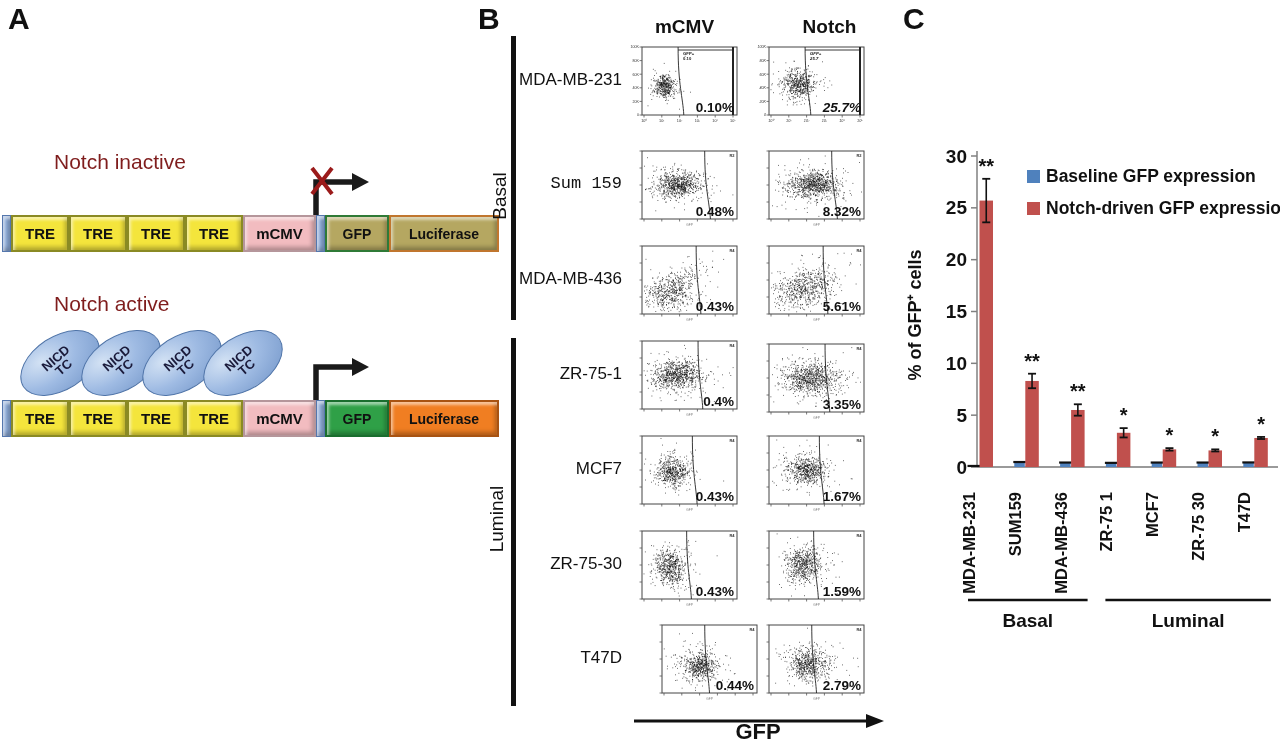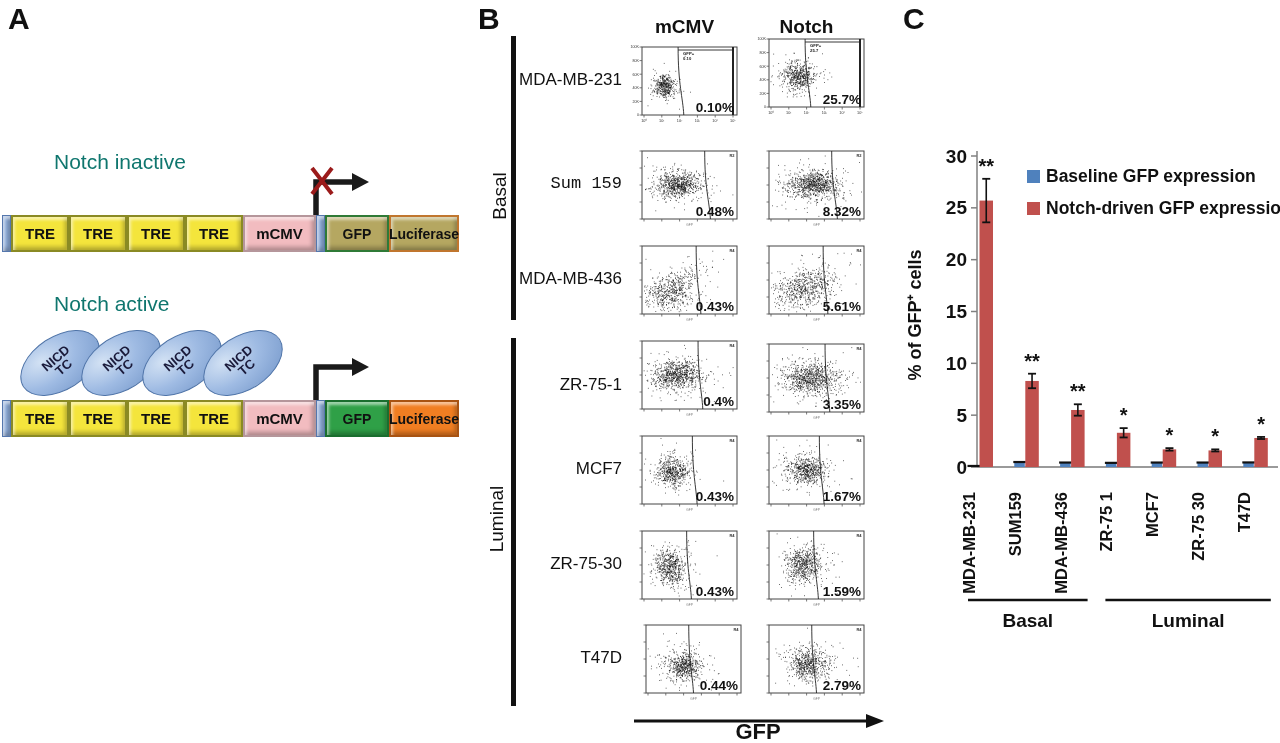--- a/index.html
+++ b/index.html
@@ -1,25 +1,25 @@
 <!DOCTYPE html>
 <html><head>
 <meta charset="utf-8">
 <style>
   html,body{margin:0;padding:0;background:#fff}
   .fig{position:relative;width:1280px;height:743px;background:#fff;
        font-family:"Liberation Sans",sans-serif;color:#111;overflow:hidden}
   .abs{position:absolute}
   .panel-letter{position:absolute;font-size:30px;font-weight:bold;color:#111;line-height:1}
-  .a-title{position:absolute;font-size:21px;color:#0f766e}
+  .a-title{position:absolute;font-size:21px;color:#7f1d1d}
   .construct{position:absolute;display:flex;height:37px}
   .seg{box-sizing:border-box;display:flex;align-items:center;justify-content:center;
        font-weight:bold;font-size:15px;border:2px solid #404040;
        box-shadow:inset 2px 3px 3px rgba(255,255,255,.55), inset -2px -3px 4px rgba(0,0,0,.28)}
-  .w-link{width:9px}.w-tre{width:58px}.w-mcmv{width:73px}.w-gfp{width:64px}.w-luc{width:70px}
+  .w-link{width:9px}.w-tre{width:58px}.w-mcmv{width:73px}.w-gfp{width:64px}.w-luc{width:110px}
   .tre{background:#F4E53C;border-color:#8a8a24}
   .mcmv{background:#F2BCC0;border-color:#b5969b}
   .link{background:#8FAEDC;border-color:#5577ad;border-width:1px}
   .gfp-off{background:#B5A761;border-color:#2F7A36;font-size:14px}
   .luc-off{background:#B5A761;border-color:#C0762E;font-size:14px}
   .gfp-on{background:#2FA047;border-color:#1a6e2e;font-size:14px}
   .luc-on{background:#F07E22;border-color:#a85312;font-size:14px}
   .nicd{position:absolute;width:86px;height:52px;border-radius:50%;
         background:radial-gradient(ellipse at 32% 28%, #D3E2F4 0%, #9FBBE3 45%, #7396C9 100%);
         border:1.5px solid #4F74A8;transform:rotate(-33deg);
@@ -86,21 +86,21 @@
     <div class="seg tre w-tre">TRE</div>
     <div class="seg mcmv w-mcmv">mCMV</div>
     <div class="seg link w-link"></div>
     <div class="seg gfp-on w-gfp">GFP</div>
     <div class="seg luc-on w-luc">Luciferase</div>
   </div>
 
   <div class="panel-letter" style="left:478px;top:4px">B</div>
 
   <div class="col-header" style="left:628px;top:16px">mCMV</div>
-  <div class="col-header" style="left:750px;top:16px">Notch</div>
+  <div class="col-header" style="left:773px;top:16px">Notch</div>
 
   <div class="vbar" style="left:511px;top:36px;height:284px"></div>
   <div class="vbar" style="left:511px;top:338px;height:368px"></div>
   <div class="vgroup" style="left:445px;top:185px;width:110px">Basal</div>
   <div class="vgroup" style="left:442px;top:508px;width:110px">Luminal</div>
 
   <div id="flow-rows">
       <div class="flow-label" style="left: 506px; top: 70px;">MDA-MB-231</div>
       <div class="abs" style="left: 628px; top: 44px;"><svg width="113" height="95">
           <rect x="14" y="3" width="95" height="68" fill="#fff" stroke="#444" stroke-width="1"></rect>
@@ -129,21 +129,21 @@
           <line x1="105" y1="71" x2="105" y2="73.5" stroke="#555" stroke-width="0.8"></line>
           <text x="105" y="78" font-size="3.8" fill="#333" font-family="&quot;Liberation Sans&quot;,sans-serif" text-anchor="middle">10⁵</text>
           <path d="M49.7 49.0h.01M41.5 43.6h.01M23.0 44.6h.01M38.0 36.4h.01M40.3 33.7h.01M36.8 32.6h.01M40.1 35.6h.01M41.3 39.6h.01M44.6 40.4h.01M33.3 49.5h.01M33.8 38.7h.01M29.3 45.2h.01M39.4 48.1h.01M29.8 46.3h.01M40.1 39.2h.01M31.2 43.4h.01M32.6 49.5h.01M30.7 46.3h.01M40.3 52.2h.01M34.0 41.8h.01M40.8 49.2h.01M37.1 44.8h.01M38.1 39.6h.01M34.4 45.7h.01M33.5 41.7h.01M36.8 38.8h.01M35.3 44.2h.01M40.6 49.2h.01M36.8 46.9h.01M40.6 48.6h.01M55.8 47.3h.01M37.6 56.5h.01M42.8 43.4h.01M38.8 34.7h.01M37.1 43.8h.01M48.9 39.5h.01M31.6 38.9h.01M37.6 49.1h.01M36.7 45.1h.01M46.7 47.0h.01M22.7 50.4h.01M34.5 34.4h.01M37.0 39.6h.01M28.1 36.4h.01M40.2 43.8h.01M48.6 41.3h.01M41.6 48.4h.01M33.2 43.2h.01M39.5 42.7h.01M35.5 40.9h.01M42.5 43.8h.01M33.4 42.2h.01M26.6 47.3h.01M40.0 45.2h.01M35.1 47.5h.01M40.3 40.6h.01M40.2 30.6h.01M36.4 32.5h.01M34.7 51.7h.01M33.5 47.4h.01M36.3 47.8h.01M35.7 39.1h.01M36.4 33.1h.01M45.4 36.7h.01M31.7 43.4h.01M32.6 46.8h.01M37.8 41.0h.01M35.8 38.3h.01M25.2 51.8h.01M30.6 45.5h.01M31.5 41.6h.01M44.0 38.2h.01M39.3 35.1h.01M52.1 35.4h.01M36.8 38.0h.01M37.8 47.6h.01M35.1 52.0h.01M44.6 44.0h.01M30.3 36.0h.01M40.7 41.7h.01M27.9 42.1h.01M40.3 37.8h.01M43.0 41.2h.01M48.4 47.4h.01M41.9 41.5h.01M40.9 42.4h.01M41.7 40.7h.01M42.6 37.2h.01M47.9 45.7h.01M34.7 50.2h.01M36.2 45.7h.01M32.0 41.2h.01M38.7 35.0h.01M46.0 39.8h.01M34.3 33.9h.01M40.2 36.3h.01M34.9 33.7h.01M28.7 47.9h.01M23.3 35.7h.01M34.3 48.4h.01M24.5 47.1h.01M35.2 39.7h.01M34.7 38.1h.01M38.5 35.4h.01M42.0 43.9h.01M38.6 43.8h.01M43.1 41.8h.01M42.2 43.8h.01M51.2 46.9h.01M41.1 31.9h.01M33.6 40.1h.01M36.7 53.5h.01M37.8 47.0h.01M20.0 61.8h.01M40.8 31.3h.01M39.1 46.8h.01M23.8 55.5h.01M43.8 36.5h.01M45.8 37.4h.01M40.9 46.6h.01M33.0 50.9h.01M41.2 38.0h.01M37.6 40.8h.01M39.1 43.5h.01M35.9 39.3h.01M29.0 44.3h.01M46.4 37.6h.01M36.8 44.5h.01M28.3 40.7h.01M45.8 49.4h.01M40.1 41.3h.01M40.2 49.6h.01M29.2 49.8h.01M39.2 59.7h.01M36.3 39.5h.01M35.6 42.0h.01M29.0 39.2h.01M38.4 50.4h.01M38.4 42.7h.01M29.0 49.3h.01M26.0 46.9h.01M37.2 40.5h.01M34.9 45.0h.01M57.1 12.3h.01M26.5 36.2h.01M37.9 42.9h.01M41.6 47.3h.01M40.1 46.9h.01M32.1 47.1h.01M41.7 27.3h.01M32.1 42.2h.01M39.4 38.9h.01M23.0 40.9h.01M62.4 48.2h.01M33.6 38.7h.01M31.4 53.0h.01M37.5 50.6h.01M39.1 43.8h.01M41.3 34.1h.01M36.0 42.3h.01M37.1 32.9h.01M38.5 42.9h.01M37.4 47.4h.01M40.2 56.4h.01M32.5 40.8h.01M20.6 44.1h.01M34.9 39.9h.01M36.1 41.5h.01M33.4 39.3h.01M45.5 42.9h.01M30.2 48.0h.01M39.3 49.5h.01M35.6 31.7h.01M35.4 50.0h.01M41.3 47.1h.01M31.2 49.0h.01M39.9 40.0h.01M29.5 49.1h.01M46.6 49.1h.01M34.4 40.9h.01M38.0 42.8h.01M36.5 50.9h.01M30.0 37.8h.01M34.7 33.4h.01M32.3 36.7h.01M35.5 53.4h.01M32.7 34.6h.01M34.9 47.7h.01M31.6 38.3h.01M40.7 44.6h.01M36.9 47.6h.01M40.4 48.8h.01M43.5 37.6h.01M42.6 43.6h.01M47.4 40.5h.01M45.0 52.8h.01M45.6 39.3h.01M33.4 50.3h.01M51.6 45.0h.01M43.4 44.1h.01M36.8 36.3h.01M31.2 38.9h.01M41.8 47.0h.01M38.5 55.9h.01M35.8 51.2h.01M36.0 46.0h.01M39.7 36.2h.01M29.1 46.6h.01M51.4 65.2h.01M35.9 42.5h.01M38.5 45.9h.01M36.3 40.2h.01M32.4 32.5h.01M38.2 30.7h.01M32.5 49.3h.01M30.1 43.2h.01M39.0 34.6h.01M41.3 44.0h.01M30.1 40.6h.01M38.9 40.0h.01M34.0 45.0h.01M37.8 39.4h.01M38.5 39.0h.01M37.7 49.8h.01M33.6 40.3h.01M36.5 46.6h.01M32.3 38.9h.01M29.0 39.5h.01M39.0 33.9h.01M42.3 44.3h.01M31.9 44.3h.01M37.2 52.9h.01M38.4 40.3h.01M40.6 46.0h.01M34.3 43.2h.01M44.3 38.7h.01M41.9 39.7h.01M36.9 49.0h.01M35.7 37.0h.01M32.2 47.5h.01M41.9 46.3h.01M29.7 49.9h.01M43.7 50.5h.01M39.5 46.7h.01M36.5 37.8h.01M44.5 46.8h.01M27.0 37.4h.01M40.2 45.7h.01M38.1 46.3h.01M38.6 47.9h.01M30.9 45.1h.01M32.8 33.4h.01M42.9 35.2h.01M37.9 45.9h.01M31.0 38.6h.01M34.5 35.0h.01M25.6 36.7h.01M41.1 33.4h.01M42.8 51.8h.01M37.7 42.0h.01M39.9 46.2h.01M40.1 40.0h.01M24.1 48.6h.01M38.4 42.2h.01M35.0 43.4h.01M40.2 43.2h.01M31.9 32.5h.01M29.8 40.7h.01M29.8 44.6h.01M40.5 42.7h.01M32.5 32.9h.01M33.8 38.8h.01M43.2 41.5h.01M35.7 35.2h.01M42.3 52.3h.01M45.4 54.5h.01M32.7 39.0h.01M53.4 48.0h.01M37.0 43.2h.01M40.6 41.2h.01M31.7 46.0h.01M42.8 40.4h.01M36.9 48.3h.01M49.3 37.3h.01M28.2 37.0h.01M36.0 51.4h.01M33.8 40.3h.01M43.7 37.6h.01M42.3 45.9h.01M29.7 41.6h.01M36.5 39.7h.01M25.6 46.1h.01M23.8 41.9h.01M31.8 40.5h.01M34.6 31.1h.01M29.8 40.1h.01M39.9 48.5h.01M34.9 33.1h.01M34.9 37.0h.01M43.5 42.7h.01M34.2 41.2h.01M34.5 35.5h.01M28.6 29.2h.01M30.8 41.8h.01M33.4 43.8h.01M30.4 38.0h.01M34.6 40.9h.01M34.1 34.4h.01M37.3 36.8h.01M32.7 40.9h.01M39.4 48.0h.01M26.2 47.9h.01M33.3 40.7h.01M28.1 45.2h.01M37.9 46.2h.01M25.4 34.2h.01M45.6 47.5h.01M41.0 36.8h.01M38.2 54.0h.01M35.0 38.7h.01M34.9 46.0h.01M34.9 36.5h.01M27.7 45.4h.01M29.2 48.1h.01M32.2 38.2h.01M38.0 41.4h.01M36.0 48.2h.01M46.2 50.6h.01M46.7 54.3h.01M35.6 31.2h.01M29.3 47.8h.01M27.9 41.8h.01M41.0 49.4h.01M36.3 35.8h.01M39.0 41.4h.01M36.9 40.0h.01M35.5 39.9h.01M25.3 25.3h.01M37.7 51.9h.01M33.7 45.5h.01M42.1 43.0h.01M33.5 42.3h.01M36.2 19.4h.01M41.5 50.7h.01M34.8 41.2h.01M34.9 46.9h.01M32.5 44.5h.01M40.5 49.6h.01M37.1 51.1h.01M32.1 39.6h.01M41.9 36.8h.01M37.8 49.1h.01M46.1 45.2h.01M38.0 37.2h.01M35.7 32.4h.01M39.2 39.4h.01M33.2 42.9h.01M30.1 35.3h.01M37.0 36.4h.01M29.0 52.5h.01M34.0 40.7h.01M29.5 38.1h.01M40.7 41.8h.01M36.5 37.1h.01M36.4 32.2h.01M38.3 35.4h.01M38.0 38.4h.01M26.4 31.5h.01M35.5 37.0h.01M41.1 41.5h.01M35.7 42.5h.01M32.5 41.4h.01M47.8 27.3h.01M35.5 50.9h.01M32.3 40.5h.01M38.0 40.8h.01M38.7 39.5h.01M38.3 53.2h.01M33.0 39.1h.01M34.7 42.1h.01M34.6 32.2h.01M43.1 42.9h.01M51.1 48.7h.01M36.2 43.0h.01M39.8 36.2h.01M26.8 48.0h.01M42.3 47.7h.01M40.6 48.2h.01M31.7 43.2h.01M26.8 44.3h.01M38.6 48.8h.01M34.0 39.6h.01M33.0 32.0h.01M37.0 41.0h.01M47.3 35.6h.01M33.7 39.3h.01M42.2 33.4h.01M35.4 47.4h.01M38.2 40.4h.01M35.0 45.1h.01M40.3 48.8h.01M39.4 35.1h.01M37.7 31.8h.01M39.4 42.3h.01M41.6 49.3h.01M40.1 39.8h.01M29.9 36.7h.01M43.2 45.5h.01M39.8 35.0h.01M35.5 34.7h.01M36.3 50.4h.01M27.1 26.7h.01M37.5 45.8h.01M37.3 37.4h.01M35.7 38.6h.01M42.9 38.4h.01" stroke="#111" stroke-width="0.9" stroke-linecap="round" fill="none" opacity="0.85"></path>
           <path d="M55.8 71 C 54.8 53, 50.1 41, 50.1 3" stroke="#222" stroke-width="0.9" fill="none"></path>
           <line x1="50.1" y1="6" x2="105" y2="6" stroke="#222" stroke-width="0.9"></line>
           <line x1="105" y1="3" x2="105" y2="71" stroke="#222" stroke-width="2"></line>
           <text x="55.1" y="11" font-size="4.2" fill="#111" font-family="&quot;Liberation Sans&quot;,sans-serif" font-weight="bold">GFP+</text>
           <text x="55.1" y="16" font-size="4.2" fill="#111" font-family="&quot;Liberation Sans&quot;,sans-serif" font-weight="bold">0.10</text>
           <text x="106" y="68" font-size="13.5" fill="#111" font-family="&quot;Liberation Sans&quot;,sans-serif" text-anchor="end" font-weight="600">0.10%</text>
         </svg></div>
-      <div class="abs" style="left: 755px; top: 36px;"><svg width="113" height="95">
+      <div class="abs" style="left: 755px; top: 44px; font-style: italic;"><svg width="113" height="95">
           <rect x="14" y="3" width="95" height="68" fill="#fff" stroke="#444" stroke-width="1"></rect>
           <line x1="11.5" y1="3" x2="14" y2="3" stroke="#555" stroke-width="0.8"></line>
           <text x="11" y="4.3" font-size="3.6" fill="#333" font-family="&quot;Liberation Sans&quot;,sans-serif" text-anchor="end">100K</text>
           <line x1="11.5" y1="16.6" x2="14" y2="16.6" stroke="#555" stroke-width="0.8"></line>
           <text x="11" y="17.900000000000002" font-size="3.6" fill="#333" font-family="&quot;Liberation Sans&quot;,sans-serif" text-anchor="end">80K</text>
           <line x1="11.5" y1="30.2" x2="14" y2="30.2" stroke="#555" stroke-width="0.8"></line>
           <text x="11" y="31.5" font-size="3.6" fill="#333" font-family="&quot;Liberation Sans&quot;,sans-serif" text-anchor="end">60K</text>
           <line x1="11.5" y1="43.8" x2="14" y2="43.8" stroke="#555" stroke-width="0.8"></line>
           <text x="11" y="45.099999999999994" font-size="3.6" fill="#333" font-family="&quot;Liberation Sans&quot;,sans-serif" text-anchor="end">40K</text>
           <line x1="11.5" y1="57.4" x2="14" y2="57.4" stroke="#555" stroke-width="0.8"></line>
@@ -241,21 +241,21 @@
           <line x1="51.6" y1="71" x2="51.6" y2="73.5" stroke="#555" stroke-width="0.8"></line>
           <line x1="69.4" y1="71" x2="69.4" y2="73.5" stroke="#555" stroke-width="0.8"></line>
           <line x1="87.2" y1="71" x2="87.2" y2="73.5" stroke="#555" stroke-width="0.8"></line>
           <line x1="105" y1="71" x2="105" y2="73.5" stroke="#555" stroke-width="0.8"></line>
           <text x="61.5" y="78" font-size="3.2" fill="#777" font-family="&quot;Liberation Sans&quot;,sans-serif" text-anchor="middle">GFP</text>
           <path d="M50.2 38.0h.01M50.0 46.0h.01M41.8 55.7h.01M25.3 43.1h.01M31.4 49.1h.01M42.5 45.9h.01M69.8 39.7h.01M42.9 63.9h.01M32.4 51.7h.01M80.7 34.2h.01M37.2 51.6h.01M35.6 40.0h.01M78.5 48.5h.01M68.9 36.3h.01M49.6 31.0h.01M72.6 62.8h.01M37.3 46.0h.01M46.2 43.1h.01M72.8 38.5h.01M25.8 57.9h.01M26.9 56.4h.01M73.0 25.1h.01M37.8 48.9h.01M46.5 44.8h.01M52.8 49.3h.01M59.7 43.9h.01M36.9 64.1h.01M64.5 14.5h.01M44.3 36.4h.01M82.4 40.4h.01M70.5 32.7h.01M55.6 39.1h.01M44.0 40.7h.01M62.7 48.2h.01M41.7 68.8h.01M59.9 55.9h.01M29.8 49.4h.01M26.6 40.6h.01M29.2 67.5h.01M41.4 50.3h.01M44.5 51.4h.01M39.7 60.2h.01M57.1 49.5h.01M95.3 19.5h.01M45.6 49.0h.01M73.4 41.6h.01M63.8 30.6h.01M50.6 35.0h.01M73.6 45.8h.01M38.9 64.7h.01M34.5 54.1h.01M63.1 49.1h.01M59.1 43.6h.01M63.3 14.7h.01M57.2 39.1h.01M63.6 40.0h.01M66.8 45.9h.01M59.5 34.8h.01M24.1 46.3h.01M84.6 36.2h.01M69.4 36.4h.01M34.2 43.9h.01M73.4 21.8h.01M56.4 50.2h.01M50.1 45.6h.01M48.6 33.2h.01M46.8 46.3h.01M24.4 40.5h.01M41.4 53.7h.01M36.9 48.5h.01M61.4 48.1h.01M47.5 64.9h.01M95.1 61.8h.01M42.2 37.2h.01M55.7 44.7h.01M39.7 54.0h.01M35.9 45.0h.01M63.6 31.0h.01M57.5 44.0h.01M39.4 42.9h.01M46.2 50.6h.01M23.9 65.5h.01M53.5 64.0h.01M25.5 37.7h.01M51.6 36.9h.01M54.3 53.9h.01M61.4 43.2h.01M32.8 40.3h.01M66.3 60.8h.01M20.2 40.9h.01M46.4 50.2h.01M66.6 30.5h.01M43.0 47.6h.01M44.4 44.4h.01M68.3 37.3h.01M43.9 48.3h.01M46.3 54.4h.01M65.6 35.7h.01M52.0 40.7h.01M52.0 37.6h.01M89.1 10.2h.01M47.5 49.7h.01M44.4 48.9h.01M59.6 40.6h.01M53.6 29.5h.01M21.7 60.7h.01M76.6 47.2h.01M45.2 64.4h.01M64.3 41.9h.01M57.0 46.6h.01M60.1 53.0h.01M57.9 47.8h.01M64.7 50.1h.01M38.7 61.8h.01M25.7 53.2h.01M30.4 54.4h.01M25.7 46.8h.01M70.4 34.1h.01M43.0 39.0h.01M40.4 59.5h.01M66.7 41.0h.01M41.3 38.1h.01M38.0 48.3h.01M50.4 46.6h.01M50.3 54.0h.01M59.7 37.8h.01M46.0 31.8h.01M48.0 24.4h.01M46.6 12.3h.01M67.1 28.1h.01M45.9 62.1h.01M55.0 35.5h.01M66.8 45.1h.01M18.5 41.6h.01M25.7 53.7h.01M63.7 31.6h.01M48.7 36.4h.01M84.8 44.2h.01M60.7 48.0h.01M48.0 30.4h.01M50.0 46.4h.01M29.8 59.6h.01M29.2 29.5h.01M24.6 52.9h.01M50.8 44.9h.01M66.8 46.7h.01M56.7 36.3h.01M61.6 26.5h.01M57.3 37.1h.01M51.1 48.1h.01M48.8 43.7h.01M77.5 41.8h.01M53.3 61.4h.01M60.0 40.4h.01M45.3 53.9h.01M22.1 45.2h.01M72.5 40.9h.01M48.4 40.1h.01M39.4 38.1h.01M45.8 45.9h.01M22.7 54.4h.01M55.7 36.0h.01M45.8 54.5h.01M70.2 20.1h.01M63.3 34.2h.01M30.1 34.9h.01M20.7 45.2h.01M50.5 25.9h.01M55.7 29.8h.01M37.8 56.1h.01M35.0 40.4h.01M51.5 47.4h.01M54.1 52.3h.01M45.1 38.5h.01M71.4 45.2h.01M52.8 40.0h.01M62.3 59.6h.01M56.5 39.1h.01M29.1 41.1h.01M67.3 37.2h.01M40.2 29.9h.01M78.7 38.1h.01M41.1 41.6h.01M64.1 29.7h.01M65.6 38.9h.01M62.9 31.6h.01M62.8 41.3h.01M50.6 47.3h.01M60.6 30.3h.01M60.5 45.7h.01M65.3 12.9h.01M59.3 55.9h.01M90.2 32.9h.01M70.1 57.8h.01M50.6 34.2h.01M56.2 31.5h.01M39.6 42.8h.01M33.7 53.7h.01M87.0 60.5h.01M59.9 32.9h.01M37.2 37.3h.01M75.2 66.1h.01M45.6 48.6h.01M48.1 51.1h.01M55.0 39.1h.01M61.2 40.5h.01M32.4 48.3h.01M34.0 66.8h.01M38.8 50.5h.01M70.9 41.0h.01M41.0 63.9h.01M37.1 21.0h.01M64.1 52.6h.01M41.9 54.6h.01M50.0 49.2h.01M64.4 43.0h.01M47.2 32.7h.01M64.9 54.9h.01M66.9 45.1h.01M33.6 45.8h.01M28.3 35.7h.01M68.3 50.7h.01M54.4 56.8h.01M31.4 50.5h.01M73.8 29.8h.01M78.1 38.0h.01M22.8 28.7h.01M58.8 54.7h.01M48.9 54.7h.01M30.6 42.8h.01M55.3 57.1h.01M70.5 55.2h.01M66.7 36.3h.01M42.5 46.7h.01M58.4 42.9h.01M34.9 51.4h.01M34.1 59.3h.01M50.8 37.8h.01M53.3 54.1h.01M41.7 47.9h.01M36.0 52.9h.01M80.0 25.6h.01M21.8 42.9h.01M43.1 36.8h.01M52.5 61.2h.01M43.1 57.3h.01M32.0 52.0h.01M69.6 44.9h.01M24.6 54.2h.01M39.6 55.8h.01M105.6 21.9h.01M59.3 51.8h.01M36.4 52.2h.01M50.8 45.7h.01M39.6 37.8h.01M19.8 59.4h.01M52.8 47.9h.01M36.9 47.5h.01M46.5 46.8h.01M61.3 61.1h.01M51.9 40.5h.01M45.3 43.5h.01M60.9 32.9h.01M61.7 43.8h.01M48.8 41.3h.01M79.2 29.7h.01M49.5 42.0h.01M25.5 45.3h.01M63.5 53.0h.01M38.5 62.8h.01M101.1 41.0h.01M49.6 38.5h.01M48.6 47.3h.01M66.5 39.5h.01M53.5 54.7h.01M69.2 48.0h.01M24.6 53.2h.01M23.8 56.2h.01M45.9 17.2h.01M38.2 41.2h.01M25.5 67.4h.01M41.0 35.9h.01M32.6 49.1h.01M34.2 43.1h.01M66.9 23.1h.01M48.2 30.5h.01M45.7 53.1h.01M49.8 48.5h.01M54.0 35.2h.01M48.4 27.4h.01M95.8 20.8h.01M63.0 30.5h.01M47.3 61.6h.01M58.2 49.3h.01M47.4 36.2h.01M38.4 52.1h.01M57.9 46.2h.01M53.9 55.3h.01M64.2 25.0h.01M75.0 55.9h.01M71.6 40.4h.01M72.0 52.6h.01M30.2 35.1h.01M20.4 42.9h.01M43.2 25.2h.01M39.3 36.7h.01M34.9 35.7h.01M40.1 51.9h.01M55.2 49.9h.01M59.2 45.0h.01M75.3 37.1h.01M44.6 42.5h.01M48.4 32.7h.01M55.3 36.7h.01M62.8 50.6h.01M50.3 37.7h.01M52.9 48.3h.01M39.0 44.6h.01M57.6 42.8h.01M27.5 53.8h.01M64.5 53.9h.01M70.4 46.0h.01M65.0 38.2h.01M34.2 47.6h.01M45.8 54.6h.01M50.3 41.7h.01M57.8 39.3h.01M64.9 34.8h.01M53.8 44.1h.01M45.2 30.0h.01M72.8 42.5h.01M19.3 47.5h.01M63.4 28.3h.01M58.2 44.8h.01M49.4 46.3h.01M35.6 39.3h.01M72.8 41.5h.01M66.8 42.0h.01M59.5 42.0h.01M74.0 48.4h.01M51.8 62.2h.01M69.6 54.3h.01M55.7 42.2h.01M46.4 53.2h.01M24.4 62.5h.01M47.6 12.7h.01M55.3 60.7h.01M36.6 45.0h.01M54.0 58.8h.01M50.2 50.5h.01M69.7 29.2h.01M52.3 50.1h.01M66.2 50.6h.01M52.6 50.3h.01M58.8 45.5h.01M50.8 47.3h.01M50.4 57.7h.01M67.3 43.3h.01M41.0 44.2h.01M26.9 55.6h.01M63.0 40.2h.01M36.6 48.9h.01M41.9 47.4h.01M38.0 42.8h.01M57.1 51.0h.01M62.0 36.3h.01M36.3 55.1h.01M26.3 57.3h.01M57.5 11.2h.01M65.7 31.2h.01M46.7 49.9h.01M57.3 51.2h.01M46.1 46.1h.01M58.2 49.9h.01M77.5 31.9h.01M80.8 33.4h.01M16.4 44.9h.01M39.2 46.5h.01M47.6 40.0h.01M76.9 35.3h.01M43.8 39.4h.01M45.0 40.9h.01M76.6 44.6h.01M43.9 42.2h.01M45.4 61.6h.01M96.5 11.1h.01M62.7 54.5h.01M48.8 42.0h.01M58.0 62.4h.01M43.3 43.0h.01M16.9 30.1h.01M56.0 51.2h.01M32.0 43.4h.01M40.7 38.3h.01M66.6 41.5h.01M63.6 58.8h.01M67.6 44.7h.01M51.0 59.8h.01M47.6 44.3h.01M51.7 26.7h.01M68.2 15.4h.01M59.8 38.6h.01M42.8 58.0h.01M56.9 35.9h.01M39.4 46.0h.01M77.8 37.0h.01M44.6 33.3h.01M53.6 30.2h.01M56.0 46.9h.01M79.7 52.5h.01M49.7 66.8h.01M46.5 49.4h.01M24.0 61.6h.01M43.0 61.6h.01M58.1 56.1h.01M35.4 38.9h.01M80.2 31.0h.01M40.6 37.3h.01M67.9 36.3h.01M48.9 47.8h.01M25.3 43.1h.01M40.9 47.6h.01M37.6 41.2h.01M60.7 40.9h.01M55.1 34.0h.01M40.6 40.7h.01M74.2 30.6h.01M35.9 58.2h.01M20.5 63.7h.01M41.8 54.6h.01M57.3 40.2h.01M57.2 44.6h.01M66.4 50.1h.01M45.1 44.4h.01M32.8 41.1h.01M47.4 48.3h.01M61.8 36.4h.01M79.4 36.1h.01M56.8 30.1h.01M72.9 37.8h.01M69.5 36.3h.01M41.9 39.4h.01M51.9 30.8h.01M37.8 40.7h.01M27.4 44.9h.01M60.0 34.5h.01M65.1 36.5h.01M54.5 51.0h.01M56.1 43.4h.01M27.9 42.8h.01M44.1 26.7h.01M34.6 56.1h.01M32.0 37.0h.01M61.2 48.5h.01M37.8 57.3h.01M32.6 40.5h.01M49.2 31.1h.01M61.6 44.7h.01M42.6 43.5h.01M47.6 50.2h.01M81.1 51.6h.01M62.0 34.1h.01M55.4 68.2h.01M46.5 47.1h.01M48.8 20.6h.01M69.5 28.4h.01M42.2 46.2h.01M37.7 33.5h.01M70.0 38.4h.01M25.3 30.7h.01M60.3 44.2h.01M53.7 31.3h.01M59.9 51.8h.01M45.3 36.6h.01M28.1 62.4h.01M45.4 46.9h.01M41.1 32.6h.01M55.3 57.1h.01M55.6 31.4h.01M53.9 49.4h.01M50.6 45.0h.01M36.2 39.3h.01M42.9 51.1h.01M57.7 44.1h.01M56.8 36.8h.01M64.9 26.9h.01M44.6 53.8h.01M38.4 50.3h.01M39.9 52.4h.01M30.7 58.3h.01M25.4 42.6h.01M54.3 56.3h.01M31.3 56.7h.01M82.8 10.7h.01M51.3 58.3h.01M35.7 59.1h.01M31.2 46.5h.01M37.3 56.9h.01M86.7 47.6h.01M26.2 45.3h.01M38.9 56.9h.01M48.0 52.7h.01M86.0 41.8h.01M58.1 37.8h.01M54.0 33.2h.01M52.8 34.9h.01M36.1 42.4h.01M32.1 53.8h.01M42.4 60.1h.01M64.4 41.9h.01M29.2 46.1h.01M23.4 49.1h.01M74.9 51.3h.01M66.4 39.2h.01M65.3 43.7h.01M39.7 46.3h.01M35.6 42.9h.01M59.8 61.6h.01M51.5 34.4h.01M41.7 38.8h.01M62.0 42.7h.01M44.3 32.0h.01M81.9 34.8h.01M57.9 54.6h.01M57.1 58.7h.01M72.0 28.3h.01M43.5 36.9h.01M76.0 51.9h.01M45.5 52.8h.01M75.4 51.3h.01M34.5 46.1h.01M57.8 27.3h.01M83.6 60.5h.01M68.2 45.7h.01M65.3 44.3h.01M50.3 51.2h.01M52.5 41.4h.01M22.9 59.7h.01M50.5 56.1h.01M51.8 61.6h.01M75.2 48.9h.01M28.0 41.6h.01M94.6 22.1h.01M20.5 55.9h.01M40.2 46.9h.01M53.4 54.4h.01M54.0 40.8h.01M67.7 20.1h.01M41.7 29.3h.01M29.8 65.7h.01M47.6 31.4h.01M53.0 44.8h.01M28.8 50.7h.01M46.8 38.3h.01M66.2 34.0h.01M44.1 44.7h.01M39.8 46.9h.01M66.5 35.8h.01M46.0 49.2h.01M74.1 22.5h.01M56.1 31.5h.01M27.2 47.0h.01M40.0 42.5h.01M43.9 42.3h.01M18.3 44.1h.01M44.6 38.3h.01M25.0 28.7h.01M37.1 56.3h.01M64.9 32.9h.01M50.1 48.2h.01M67.8 21.5h.01M41.9 33.7h.01M67.9 39.9h.01M72.9 33.0h.01M64.1 54.1h.01M47.1 43.2h.01M18.6 50.7h.01M79.5 38.2h.01M48.6 48.3h.01M34.8 55.9h.01M40.3 53.8h.01M71.4 61.7h.01M55.4 33.9h.01M47.3 61.4h.01M52.2 56.4h.01M61.8 34.6h.01M44.0 42.2h.01M46.7 37.1h.01M39.8 46.2h.01M38.8 50.5h.01M62.4 37.3h.01M39.5 44.9h.01M44.1 45.1h.01M27.5 58.7h.01M50.2 44.5h.01M44.4 42.2h.01M36.1 59.7h.01M67.2 42.0h.01M46.1 46.2h.01M33.5 45.3h.01M63.7 57.8h.01M34.8 51.4h.01M49.6 34.5h.01M60.7 43.4h.01M49.0 42.7h.01M59.1 27.6h.01M52.1 46.9h.01M43.1 49.3h.01M44.9 55.0h.01M65.2 38.9h.01M53.3 29.0h.01M46.8 51.7h.01M65.5 36.4h.01M52.9 46.1h.01M53.2 56.3h.01M29.9 60.8h.01M42.7 33.3h.01M49.5 32.3h.01M73.0 37.6h.01M34.0 63.2h.01M50.3 43.5h.01M49.3 36.7h.01M63.1 42.6h.01M56.6 49.9h.01M66.7 49.8h.01M58.2 48.4h.01M48.7 66.3h.01M27.4 39.7h.01M70.5 39.7h.01M44.0 36.7h.01M40.5 53.4h.01M47.7 43.4h.01M67.3 43.7h.01M53.1 52.1h.01M55.5 59.1h.01M35.4 49.3h.01M45.4 56.4h.01M45.5 65.5h.01M37.5 51.9h.01M72.4 40.7h.01M41.7 50.9h.01M58.0 55.7h.01M47.3 45.4h.01M73.1 24.0h.01M20.2 46.2h.01M59.1 49.6h.01M69.8 43.0h.01M29.0 49.2h.01M40.1 54.4h.01M58.0 30.6h.01M34.5 52.1h.01M53.7 39.6h.01M55.3 46.3h.01M67.3 44.2h.01M42.6 41.4h.01M60.0 53.8h.01M34.7 45.5h.01M49.3 39.2h.01M33.5 37.3h.01M27.1 46.8h.01M44.4 31.0h.01M75.8 34.4h.01" stroke="#111" stroke-width="0.9" stroke-linecap="round" fill="none" opacity="0.85"></path>
           <path d="M72.9 71 C 71.9 53, 68.15 41, 68.15 3" stroke="#222" stroke-width="0.9" fill="none"></path>
           <text x="106.5" y="9" font-size="4" fill="#333" font-family="&quot;Liberation Sans&quot;,sans-serif" text-anchor="end" font-weight="bold">R4</text>
           <text x="106" y="68" font-size="13.5" fill="#111" font-family="&quot;Liberation Sans&quot;,sans-serif" text-anchor="end" font-weight="600">5.61%</text>
         </svg></div>
-      <div class="flow-label" style="left: 506px; top: 364px; margin-top: 11px;">ZR-75-1</div>
+      <div class="flow-label" style="left: 506px; top: 364px;">ZR-75-1</div>
       <div class="abs" style="left: 628px; top: 338px;"><svg width="113" height="95">
           <rect x="14" y="3" width="95" height="68" fill="#fff" stroke="#444" stroke-width="1"></rect>
           <line x1="11.5" y1="3" x2="14" y2="3" stroke="#555" stroke-width="0.8"></line>
           <line x1="11.5" y1="20" x2="14" y2="20" stroke="#555" stroke-width="0.8"></line>
           <line x1="11.5" y1="37" x2="14" y2="37" stroke="#555" stroke-width="0.8"></line>
           <line x1="11.5" y1="54" x2="14" y2="54" stroke="#555" stroke-width="0.8"></line>
           <line x1="11.5" y1="71" x2="14" y2="71" stroke="#555" stroke-width="0.8"></line>
           <line x1="16" y1="71" x2="16" y2="73.5" stroke="#555" stroke-width="0.8"></line>
           <line x1="33.8" y1="71" x2="33.8" y2="73.5" stroke="#555" stroke-width="0.8"></line>
           <line x1="51.6" y1="71" x2="51.6" y2="73.5" stroke="#555" stroke-width="0.8"></line>
@@ -359,21 +359,21 @@
           <line x1="69.4" y1="71" x2="69.4" y2="73.5" stroke="#555" stroke-width="0.8"></line>
           <line x1="87.2" y1="71" x2="87.2" y2="73.5" stroke="#555" stroke-width="0.8"></line>
           <line x1="105" y1="71" x2="105" y2="73.5" stroke="#555" stroke-width="0.8"></line>
           <text x="61.5" y="78" font-size="3.2" fill="#777" font-family="&quot;Liberation Sans&quot;,sans-serif" text-anchor="middle">GFP</text>
           <path d="M87.2 33.7h.01M52.7 28.0h.01M52.2 29.7h.01M47.3 33.2h.01M39.4 35.9h.01M49.4 67.7h.01M51.6 32.8h.01M56.5 37.9h.01M51.8 31.8h.01M55.1 46.7h.01M59.9 28.7h.01M35.7 30.8h.01M57.1 36.1h.01M41.6 37.2h.01M62.0 36.5h.01M37.1 54.6h.01M48.5 31.2h.01M48.6 50.3h.01M53.7 36.0h.01M51.6 31.0h.01M41.2 43.2h.01M63.0 49.0h.01M55.7 43.9h.01M60.6 31.1h.01M43.9 44.3h.01M63.1 33.0h.01M57.6 34.4h.01M44.6 45.2h.01M38.9 31.6h.01M45.7 36.6h.01M56.1 13.4h.01M51.6 37.7h.01M40.8 55.1h.01M54.5 26.2h.01M44.9 28.9h.01M71.3 35.6h.01M65.6 41.8h.01M55.8 55.1h.01M37.1 37.4h.01M38.0 36.9h.01M32.7 27.0h.01M47.4 43.9h.01M55.3 21.5h.01M60.5 28.7h.01M46.1 39.9h.01M59.1 35.4h.01M59.7 44.7h.01M42.2 33.7h.01M45.4 27.6h.01M43.5 41.9h.01M44.5 30.0h.01M49.7 45.2h.01M59.7 28.6h.01M57.1 41.4h.01M31.0 26.6h.01M38.1 46.9h.01M53.3 52.5h.01M47.8 40.6h.01M34.8 29.8h.01M77.6 25.5h.01M44.1 49.0h.01M41.9 30.6h.01M41.8 37.5h.01M42.0 36.9h.01M49.7 36.8h.01M36.4 39.3h.01M43.7 40.4h.01M55.9 27.9h.01M40.4 61.1h.01M51.7 24.0h.01M41.3 29.9h.01M42.0 38.9h.01M53.9 44.0h.01M52.8 32.1h.01M52.6 15.1h.01M58.2 46.1h.01M47.3 43.0h.01M46.8 24.6h.01M54.3 38.8h.01M81.0 49.2h.01M52.4 38.3h.01M41.2 38.1h.01M52.0 23.4h.01M55.6 25.5h.01M38.3 42.0h.01M49.7 37.4h.01M42.8 44.2h.01M45.2 36.8h.01M66.2 16.3h.01M52.6 36.3h.01M49.8 34.9h.01M52.3 38.4h.01M54.3 31.0h.01M28.5 44.8h.01M53.7 27.1h.01M61.4 49.5h.01M56.8 33.4h.01M54.4 53.8h.01M56.1 30.6h.01M40.6 45.8h.01M39.7 46.9h.01M61.9 42.1h.01M45.8 38.0h.01M43.1 47.2h.01M49.1 41.8h.01M55.9 45.8h.01M55.2 35.9h.01M65.8 35.7h.01M84.3 49.1h.01M58.8 26.8h.01M50.9 44.0h.01M42.2 24.2h.01M53.8 33.3h.01M36.6 68.0h.01M49.9 43.7h.01M54.7 33.6h.01M52.5 51.4h.01M37.7 45.0h.01M22.1 5.9h.01M33.3 36.3h.01M64.0 36.4h.01M50.2 41.2h.01M48.9 46.6h.01M34.1 53.6h.01M59.5 20.7h.01M54.7 26.3h.01M47.0 30.2h.01M33.2 32.3h.01M40.9 29.7h.01M49.0 41.7h.01M44.9 36.7h.01M42.4 44.2h.01M57.5 35.0h.01M39.0 35.6h.01M48.6 31.8h.01M42.1 41.9h.01M45.6 22.0h.01M52.2 27.8h.01M46.4 55.5h.01M66.9 38.4h.01M59.7 34.9h.01M44.1 52.5h.01M40.4 29.6h.01M77.6 32.6h.01M48.2 48.3h.01M48.6 43.8h.01M54.6 32.5h.01M26.6 59.5h.01M59.1 47.8h.01M59.6 43.5h.01M49.9 41.0h.01M50.0 36.9h.01M52.4 42.2h.01M48.8 39.0h.01M60.9 31.6h.01M42.0 32.1h.01M41.6 42.1h.01M38.5 29.8h.01M65.7 29.9h.01M44.5 24.0h.01M58.7 49.7h.01M51.2 36.1h.01M59.0 42.8h.01M77.3 55.3h.01M33.6 38.2h.01M35.2 20.5h.01M30.0 32.0h.01M48.7 35.9h.01M41.8 37.3h.01M60.2 39.9h.01M44.7 38.0h.01M51.6 34.3h.01M55.3 22.5h.01M35.4 10.5h.01M43.8 39.4h.01M53.0 41.0h.01M59.4 57.6h.01M40.6 35.2h.01M52.6 36.4h.01M42.2 39.3h.01M36.3 44.4h.01M59.8 27.8h.01M48.9 36.0h.01M34.1 42.2h.01M41.2 32.7h.01M42.8 42.4h.01M46.4 35.6h.01M52.5 39.7h.01M49.0 31.8h.01M46.5 32.7h.01M51.7 39.3h.01M33.9 49.5h.01M54.9 36.6h.01M36.8 36.3h.01M61.9 25.9h.01M40.4 27.2h.01M60.1 25.7h.01M43.7 26.5h.01M37.2 33.0h.01M38.2 55.0h.01M44.7 25.7h.01M33.4 45.0h.01M48.1 45.3h.01M58.7 39.8h.01M40.3 57.5h.01M71.4 43.0h.01M56.6 38.6h.01M51.0 32.4h.01M40.1 51.7h.01M53.3 20.6h.01M44.9 29.5h.01M66.3 58.5h.01M54.2 27.3h.01M50.9 30.8h.01M35.7 48.1h.01M44.4 32.9h.01M58.1 34.2h.01M46.8 44.6h.01M54.2 32.6h.01M43.3 24.4h.01M50.1 30.1h.01M44.9 21.2h.01M36.6 34.6h.01M49.7 58.3h.01M54.8 48.5h.01M54.0 21.7h.01M75.9 34.9h.01M41.2 27.6h.01M56.9 41.9h.01M56.3 42.9h.01M43.7 27.2h.01M50.4 49.9h.01M54.9 42.5h.01M49.6 35.5h.01M51.1 50.0h.01M41.9 35.9h.01M51.2 40.2h.01M57.7 38.0h.01M43.5 32.5h.01M44.3 34.0h.01M70.4 41.5h.01M74.0 42.4h.01M29.2 31.5h.01M34.3 47.8h.01M39.6 30.4h.01M60.3 45.9h.01M52.3 32.2h.01M40.2 33.5h.01M53.0 23.4h.01M35.7 26.0h.01M39.6 21.9h.01M45.1 33.9h.01M57.7 42.5h.01M60.4 45.9h.01M59.0 31.6h.01M38.5 48.4h.01M49.7 34.0h.01M50.4 27.5h.01M47.2 40.6h.01M46.5 36.0h.01M63.1 35.1h.01M48.3 35.9h.01M47.1 49.6h.01M47.9 30.9h.01M58.2 30.4h.01M56.5 41.9h.01M46.5 43.9h.01M40.0 38.6h.01M47.5 35.5h.01M51.6 33.7h.01M39.0 42.1h.01M46.5 29.7h.01M46.4 47.2h.01M51.8 32.1h.01M47.3 45.3h.01M32.5 40.6h.01M48.6 22.3h.01M49.7 37.3h.01M49.4 46.3h.01M47.0 30.0h.01M50.3 54.5h.01M41.1 24.0h.01M50.6 33.7h.01M59.9 41.4h.01M47.5 33.9h.01M46.1 40.7h.01M41.5 29.3h.01M46.6 41.1h.01M55.3 41.4h.01M43.1 33.1h.01M69.1 16.4h.01M41.0 43.3h.01M53.8 27.7h.01M39.6 31.5h.01M59.3 18.0h.01M49.1 34.3h.01M55.8 35.4h.01M61.3 35.4h.01M44.7 40.6h.01M49.2 48.3h.01M62.7 32.1h.01M57.9 45.0h.01M65.6 30.6h.01M42.4 36.7h.01M55.0 34.0h.01M51.0 37.1h.01M49.0 56.2h.01M39.7 37.9h.01M55.3 25.0h.01M38.4 44.5h.01M51.1 39.3h.01M42.8 29.7h.01M51.4 27.7h.01M50.9 46.4h.01M67.3 53.3h.01M38.4 25.7h.01M45.2 31.4h.01M44.4 52.1h.01M68.7 20.3h.01M67.9 22.6h.01M61.8 25.7h.01M48.2 26.4h.01M60.2 38.1h.01M30.7 49.8h.01M37.6 33.2h.01M48.4 32.9h.01M53.1 30.7h.01M48.7 45.0h.01M45.9 38.5h.01M56.6 42.7h.01M55.7 32.3h.01M51.6 34.2h.01M44.5 41.3h.01M54.0 48.1h.01M55.0 45.3h.01M43.8 42.5h.01M41.0 35.4h.01M46.3 29.8h.01M70.5 66.5h.01M33.3 46.9h.01M43.1 26.3h.01M44.0 33.7h.01M36.4 32.4h.01M61.4 42.9h.01M53.3 41.1h.01M45.4 47.4h.01M48.5 42.8h.01M42.8 28.9h.01M40.3 28.0h.01M41.9 25.6h.01M72.8 29.5h.01M62.4 37.7h.01M30.9 30.0h.01M41.8 27.6h.01M42.5 22.8h.01M50.0 49.7h.01M51.8 16.4h.01M64.7 27.0h.01M35.9 42.7h.01M61.3 24.8h.01M57.9 51.1h.01M49.5 29.5h.01M47.6 36.9h.01M41.1 44.8h.01M42.6 35.2h.01M51.1 35.4h.01M52.6 29.1h.01M37.6 51.1h.01M49.8 47.9h.01M48.4 48.5h.01M38.8 29.5h.01M40.3 25.8h.01M49.6 39.9h.01M54.5 51.4h.01M41.0 46.1h.01M37.5 31.6h.01M39.3 40.0h.01M43.0 34.0h.01M50.4 26.8h.01M51.5 44.0h.01M50.7 47.4h.01M51.9 32.8h.01M50.9 44.7h.01M52.4 25.1h.01M32.7 53.2h.01M53.9 40.5h.01M56.7 44.2h.01M32.3 36.1h.01M45.5 29.4h.01M39.4 29.8h.01M46.2 39.6h.01M54.9 39.9h.01M56.3 31.9h.01M72.4 24.6h.01M50.9 36.7h.01M59.3 43.3h.01M51.2 17.0h.01M53.7 45.2h.01M24.4 56.5h.01M39.2 17.7h.01M41.6 47.9h.01M62.7 45.3h.01M40.4 23.4h.01M29.1 23.3h.01M46.1 38.6h.01M42.4 27.8h.01M56.2 29.7h.01M58.1 17.6h.01M42.8 9.2h.01M52.7 34.2h.01M57.2 23.8h.01M44.6 39.2h.01M50.1 34.0h.01M35.3 38.3h.01M50.4 49.0h.01M44.7 27.6h.01M47.6 35.9h.01M55.4 32.5h.01M58.0 18.1h.01M47.1 34.9h.01M32.6 36.2h.01M48.0 38.8h.01M58.2 21.4h.01M31.3 42.1h.01M40.7 41.2h.01M56.7 37.9h.01M49.4 46.7h.01M49.0 16.3h.01M45.6 41.7h.01M31.8 45.1h.01M48.8 33.1h.01M59.6 21.1h.01M56.5 12.8h.01M30.6 37.4h.01M51.9 36.1h.01M55.2 41.9h.01M39.7 45.0h.01M52.4 39.1h.01M30.8 27.6h.01M52.9 43.3h.01M47.9 47.6h.01M65.9 46.7h.01M34.9 57.5h.01M26.7 37.9h.01M50.6 32.2h.01M44.1 32.6h.01M48.8 51.4h.01M58.3 27.2h.01M78.8 37.1h.01M47.5 24.7h.01M41.3 37.4h.01M59.1 43.3h.01M39.4 42.4h.01M37.3 51.2h.01M43.1 46.2h.01M49.9 46.4h.01M58.7 30.1h.01M38.6 50.8h.01M62.7 43.4h.01M43.9 33.6h.01M52.5 25.1h.01M41.4 45.3h.01M53.0 34.0h.01M39.2 38.8h.01M39.1 48.1h.01M48.5 31.5h.01M62.7 38.6h.01M47.7 23.5h.01M61.9 42.1h.01M36.3 54.5h.01M35.8 30.8h.01M35.2 31.9h.01M50.0 54.1h.01M43.8 44.0h.01M49.0 28.7h.01M43.3 28.6h.01M45.7 33.5h.01M64.2 33.2h.01M66.3 39.2h.01M32.8 52.0h.01M47.6 19.9h.01M64.1 38.9h.01M56.6 26.5h.01M50.5 19.1h.01M42.1 25.1h.01M40.4 38.7h.01M50.1 50.1h.01M66.6 50.5h.01M52.6 50.5h.01M52.7 46.0h.01M49.7 44.2h.01M53.6 28.9h.01M50.5 40.3h.01M48.2 34.0h.01M61.9 24.9h.01M58.9 43.8h.01M66.2 56.7h.01M44.5 35.2h.01M63.2 38.0h.01M43.5 45.2h.01M45.1 45.7h.01M35.5 24.6h.01M44.9 24.5h.01M50.2 35.6h.01M52.7 48.1h.01M47.7 47.4h.01M59.3 28.9h.01M43.5 27.8h.01M65.4 37.8h.01M35.8 48.6h.01M51.0 33.9h.01M60.6 34.6h.01M58.3 25.1h.01M44.3 41.0h.01M33.1 35.1h.01M57.4 24.9h.01M54.7 54.6h.01M47.8 37.9h.01M52.6 26.9h.01M46.2 48.2h.01M56.4 35.9h.01M37.7 29.3h.01M49.2 32.1h.01M38.6 43.9h.01M56.5 44.8h.01M64.2 31.4h.01M43.4 33.7h.01M45.3 51.0h.01M39.5 34.4h.01M61.0 21.3h.01M39.9 32.0h.01M39.6 47.9h.01M44.2 43.8h.01M51.6 28.1h.01M57.4 31.6h.01M41.1 37.5h.01M27.8 25.3h.01M51.5 52.5h.01M47.2 43.0h.01M57.4 37.3h.01M61.2 32.8h.01M79.3 36.9h.01M52.2 28.8h.01M49.2 34.8h.01M44.9 35.8h.01M45.5 40.2h.01M53.8 29.5h.01M40.5 32.0h.01M46.7 31.3h.01M71.0 36.6h.01M56.1 34.5h.01M48.0 22.8h.01M40.2 23.4h.01M45.3 29.3h.01M39.9 31.5h.01M52.1 33.7h.01M82.5 66.0h.01M57.5 28.6h.01M40.0 48.3h.01M37.1 31.6h.01M38.5 52.9h.01M61.7 30.6h.01M41.7 49.4h.01M36.2 44.0h.01M50.6 40.8h.01M44.0 30.3h.01M39.0 35.7h.01M63.4 40.5h.01M51.5 39.9h.01M42.5 35.0h.01M40.2 28.5h.01M32.4 14.8h.01M59.3 33.5h.01M31.0 30.2h.01M44.7 56.7h.01M32.8 29.7h.01M24.1 28.9h.01M46.9 37.7h.01M45.8 42.7h.01M50.0 22.8h.01M62.8 19.9h.01M46.5 49.0h.01M55.0 31.5h.01M46.9 31.5h.01M47.2 37.6h.01M57.9 21.9h.01M57.8 34.8h.01M47.1 27.6h.01M41.0 44.7h.01M44.9 36.8h.01M61.8 36.3h.01M40.7 38.5h.01M48.1 36.5h.01M43.7 41.8h.01M65.4 40.2h.01M34.8 35.4h.01M37.2 39.1h.01M50.6 25.7h.01M55.0 35.7h.01M41.9 25.4h.01M48.4 43.1h.01M28.5 43.2h.01M32.2 29.1h.01M50.6 38.1h.01M56.3 19.3h.01M41.7 39.0h.01M73.1 40.9h.01M41.1 35.8h.01M61.4 41.4h.01M36.4 46.5h.01M30.2 23.7h.01M83.2 26.2h.01M62.4 26.1h.01M51.6 50.4h.01M40.2 33.1h.01M47.3 38.1h.01M79.3 24.9h.01M29.6 32.3h.01M56.5 43.1h.01M52.1 26.2h.01M33.9 31.3h.01M47.9 47.8h.01M51.3 36.0h.01M52.0 39.4h.01M47.7 32.4h.01M47.5 45.3h.01M71.6 50.5h.01M36.6 48.5h.01M44.9 53.2h.01M44.7 24.6h.01M57.3 39.7h.01" stroke="#111" stroke-width="0.9" stroke-linecap="round" fill="none" opacity="0.85"></path>
           <path d="M63.4 71 C 62.4 53, 58.65 41, 58.65 3" stroke="#222" stroke-width="0.9" fill="none"></path>
           <text x="106.5" y="9" font-size="4" fill="#333" font-family="&quot;Liberation Sans&quot;,sans-serif" text-anchor="end" font-weight="bold">R4</text>
           <text x="106" y="68" font-size="13.5" fill="#111" font-family="&quot;Liberation Sans&quot;,sans-serif" text-anchor="end" font-weight="600">1.59%</text>
         </svg></div>
       <div class="flow-label" style="left: 506px; top: 648px;">T47D</div>
-      <div class="abs" style="left: 632px; top: 622px; text-align: center;"><svg width="113" height="95">
+      <div class="abs" style="left: 648px; top: 622px; text-align: center;"><svg width="113" height="95">
           <rect x="14" y="3" width="95" height="68" fill="#fff" stroke="#444" stroke-width="1"></rect>
           <line x1="11.5" y1="3" x2="14" y2="3" stroke="#555" stroke-width="0.8"></line>
           <line x1="11.5" y1="20" x2="14" y2="20" stroke="#555" stroke-width="0.8"></line>
           <line x1="11.5" y1="37" x2="14" y2="37" stroke="#555" stroke-width="0.8"></line>
           <line x1="11.5" y1="54" x2="14" y2="54" stroke="#555" stroke-width="0.8"></line>
           <line x1="11.5" y1="71" x2="14" y2="71" stroke="#555" stroke-width="0.8"></line>
           <line x1="16" y1="71" x2="16" y2="73.5" stroke="#555" stroke-width="0.8"></line>
           <line x1="33.8" y1="71" x2="33.8" y2="73.5" stroke="#555" stroke-width="0.8"></line>
           <line x1="51.6" y1="71" x2="51.6" y2="73.5" stroke="#555" stroke-width="0.8"></line>
           <line x1="69.4" y1="71" x2="69.4" y2="73.5" stroke="#555" stroke-width="0.8"></line>

